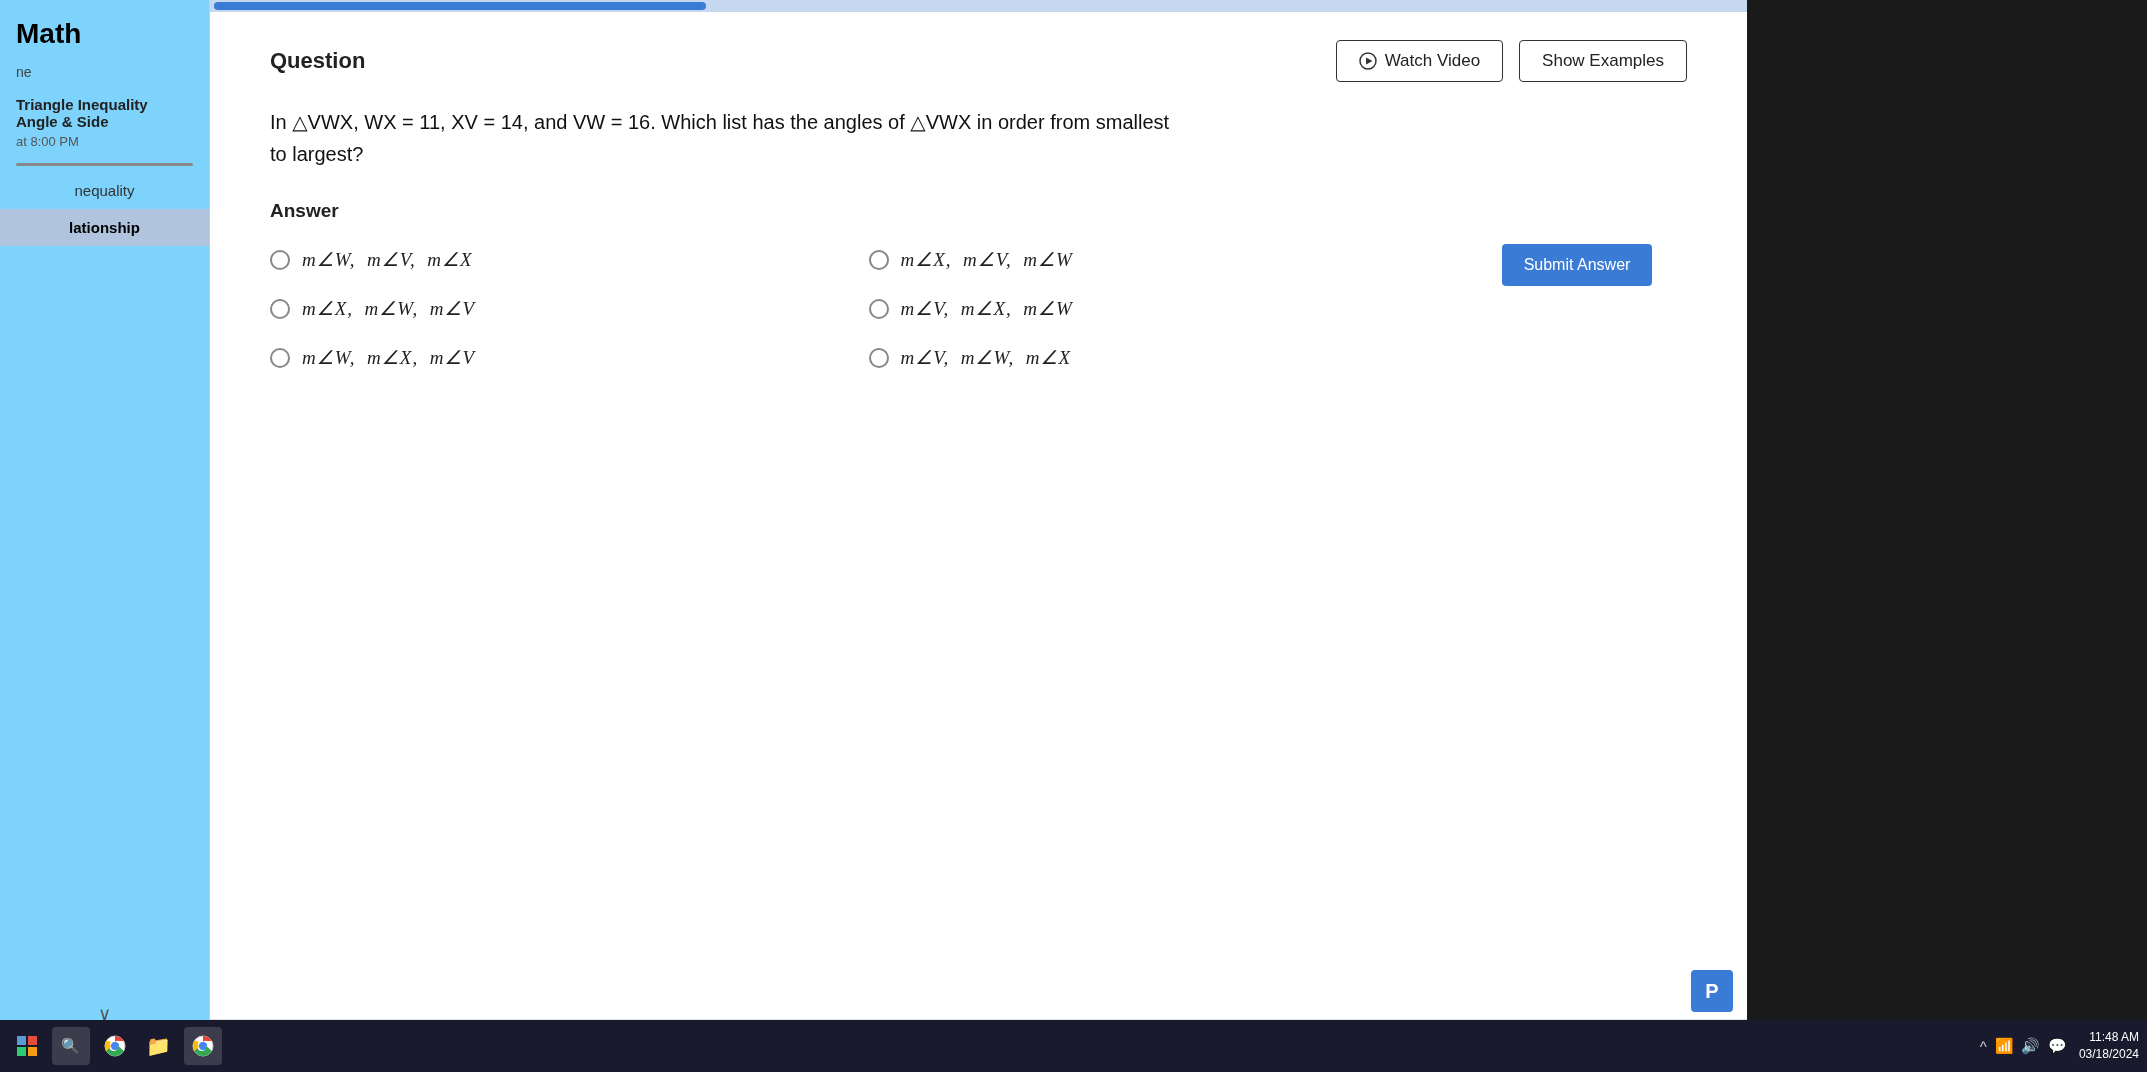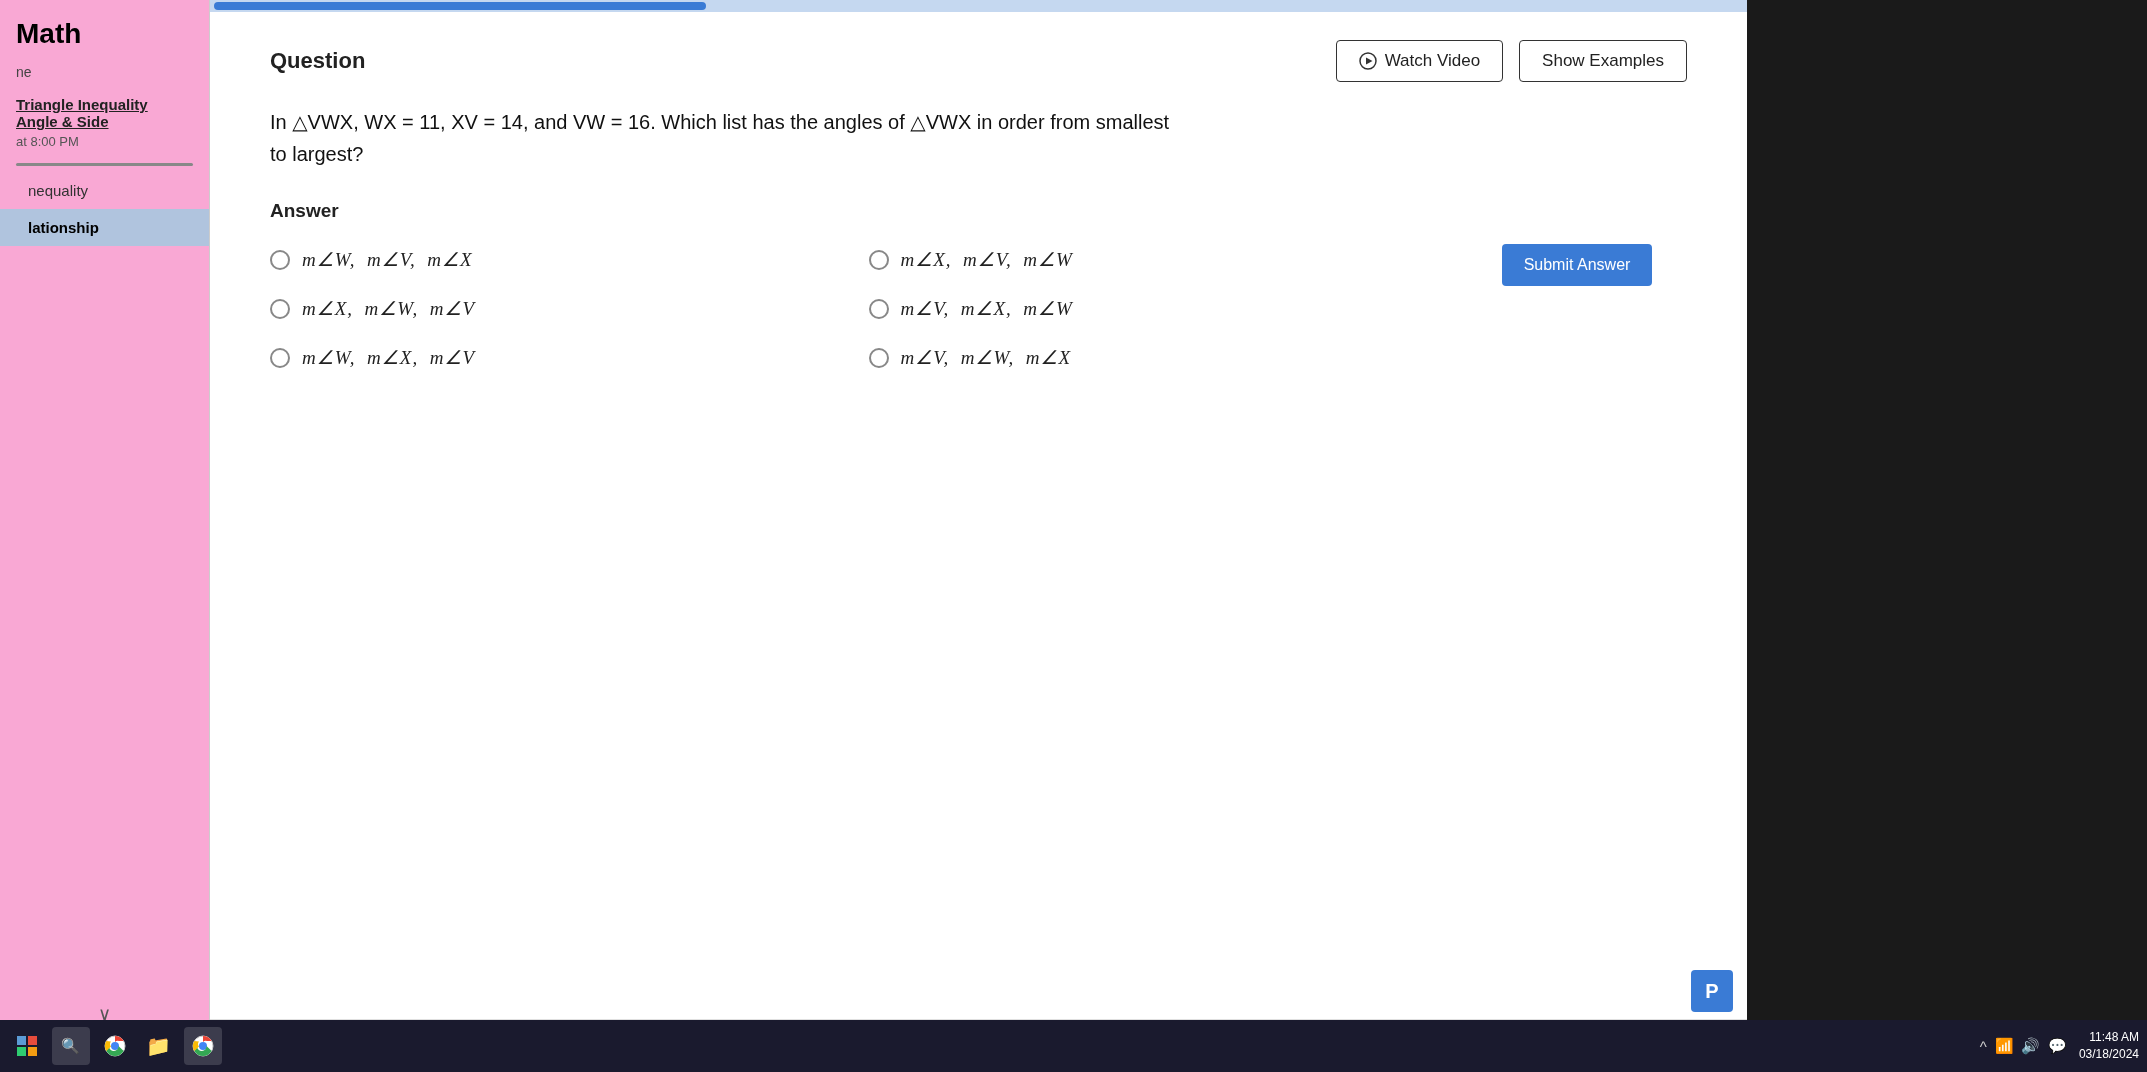--- a/index.html
+++ b/index.html
@@ -9,21 +9,21 @@
       width: 2147px;
       height: 1072px;
       overflow: hidden;
       display: flex;
     }
 
     
     .sidebar {
       width: 210px;
       min-width: 210px;
-      background: #f9a8d4;
+      background: #7dd3fc;
       height: 100%;
       display: flex;
       flex-direction: column;
       padding: 0;
       border-right: 1px solid #ccc;
     }
     .sidebar-title {
       font-size: 28px;
       font-weight: bold;
       padding: 18px 16px 10px 16px;
@@ -33,38 +33,38 @@
       font-size: 14px;
       color: #444;
       padding: 4px 16px;
     }
     .sidebar-section {
       font-size: 15px;
       font-weight: bold;
       color: #222;
       padding: 8px 16px 2px 16px;
       margin-top: 4px;
-      text-decoration: underline;
     }
     .sidebar-time {
       font-size: 13px;
       color: #555;
       padding: 2px 16px 8px 16px;
     }
     .sidebar-divider {
       height: 3px;
       background: #888;
       margin: 6px 16px;
       border-radius: 2px;
     }
     .sidebar-nav-item {
       padding: 10px 28px;
       font-size: 15px;
       cursor: pointer;
       color: #333;
+      text-align: center;
     }
     .sidebar-nav-item.active {
       background: #b0c4de;
       color: #000;
       font-weight: bold;
     }
     .sidebar-bottom {
       margin-top: auto;
       padding: 12px 16px 20px 16px;
       display: flex;

